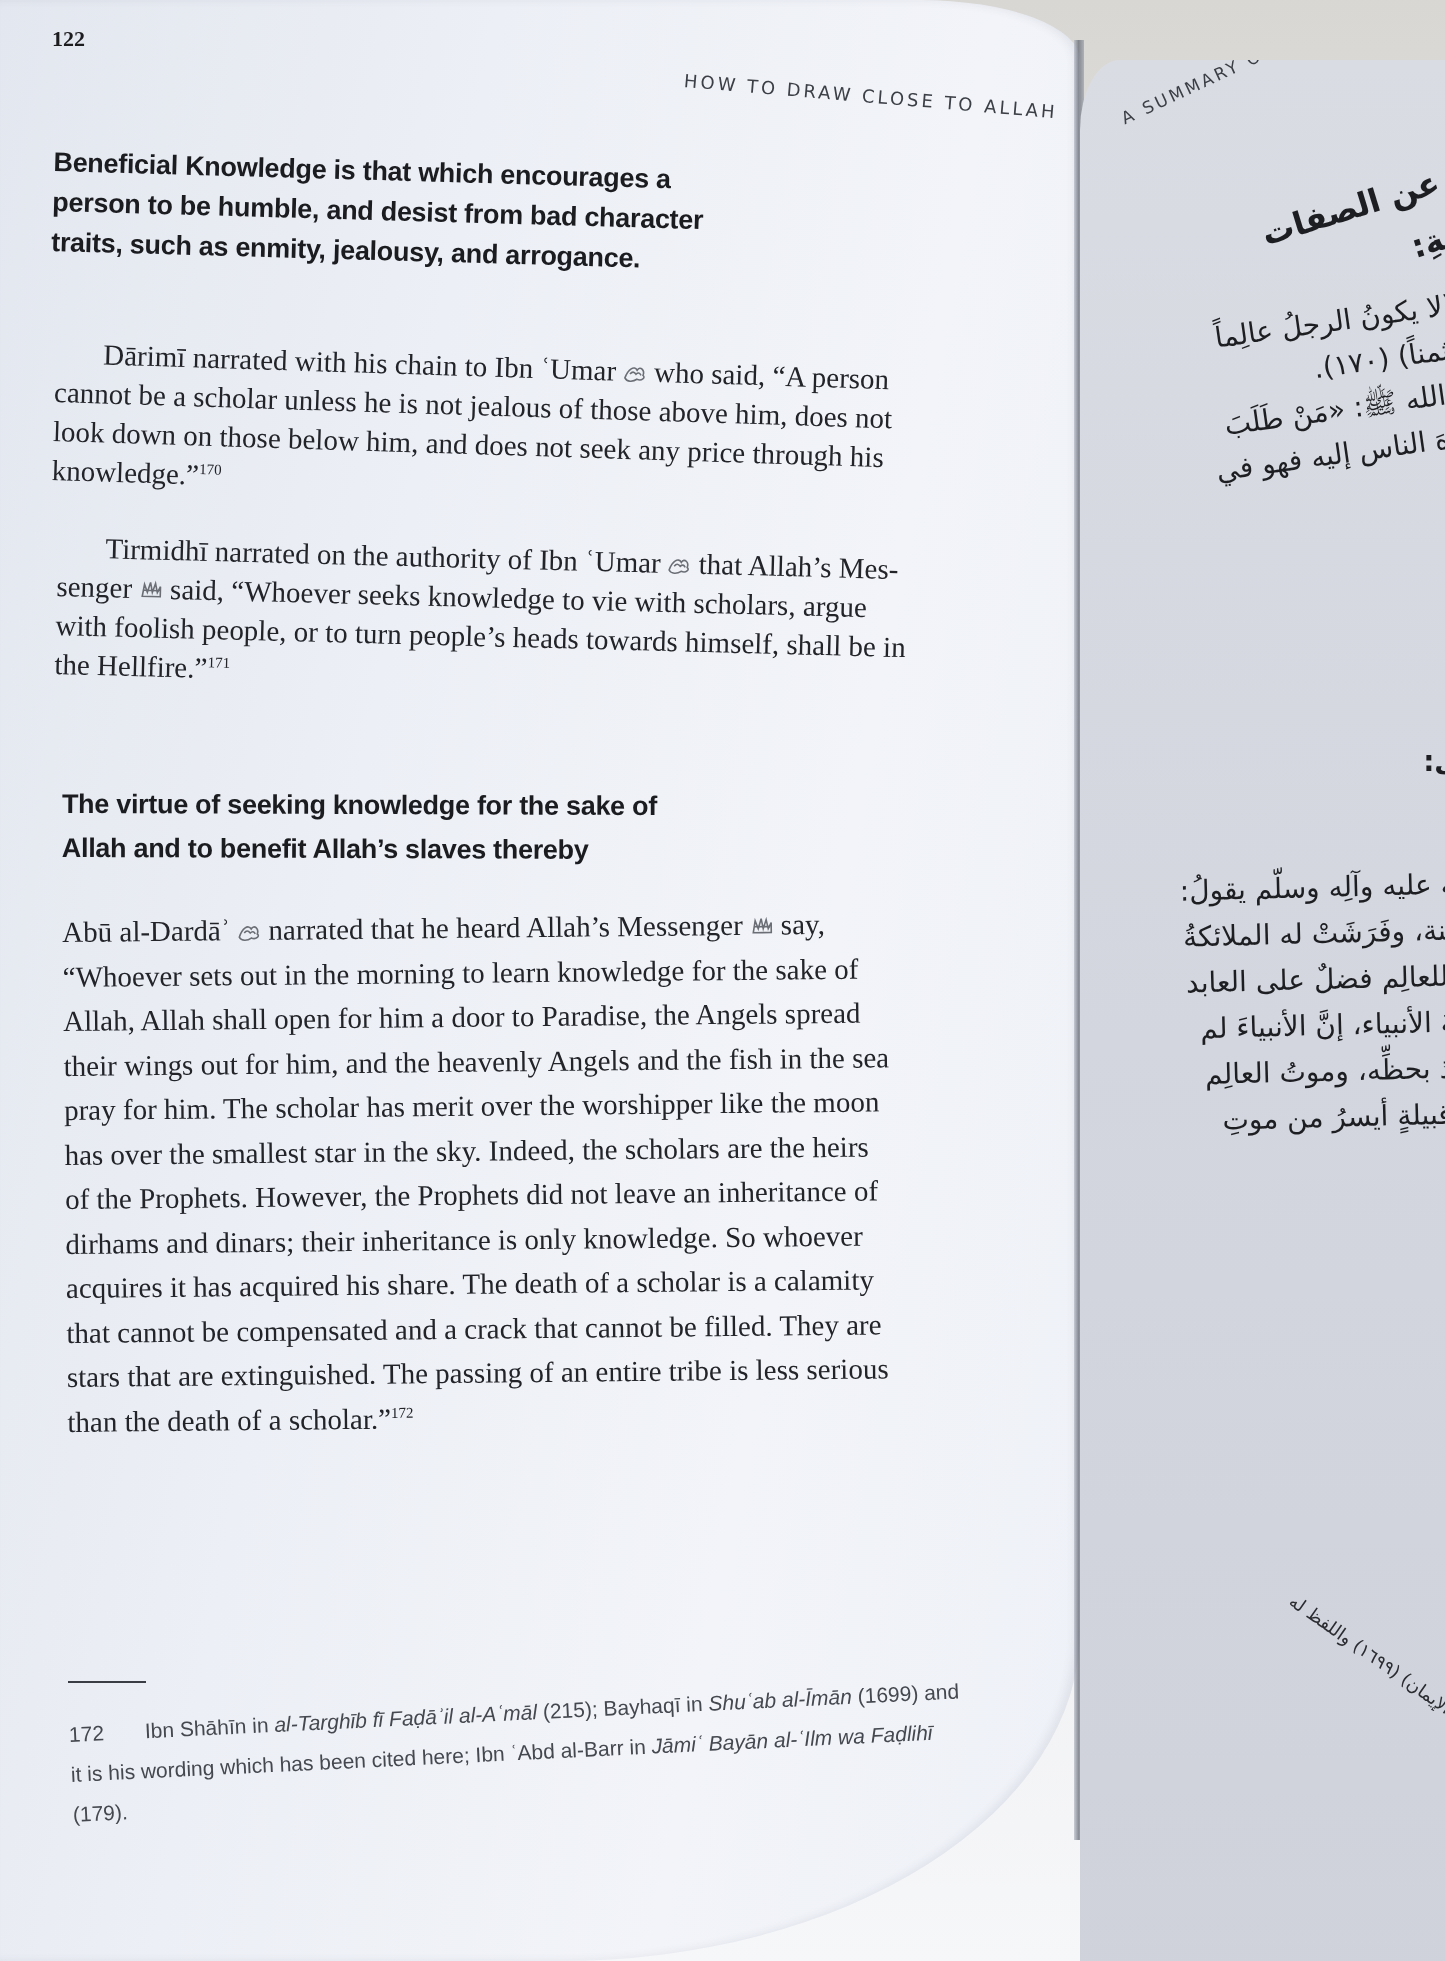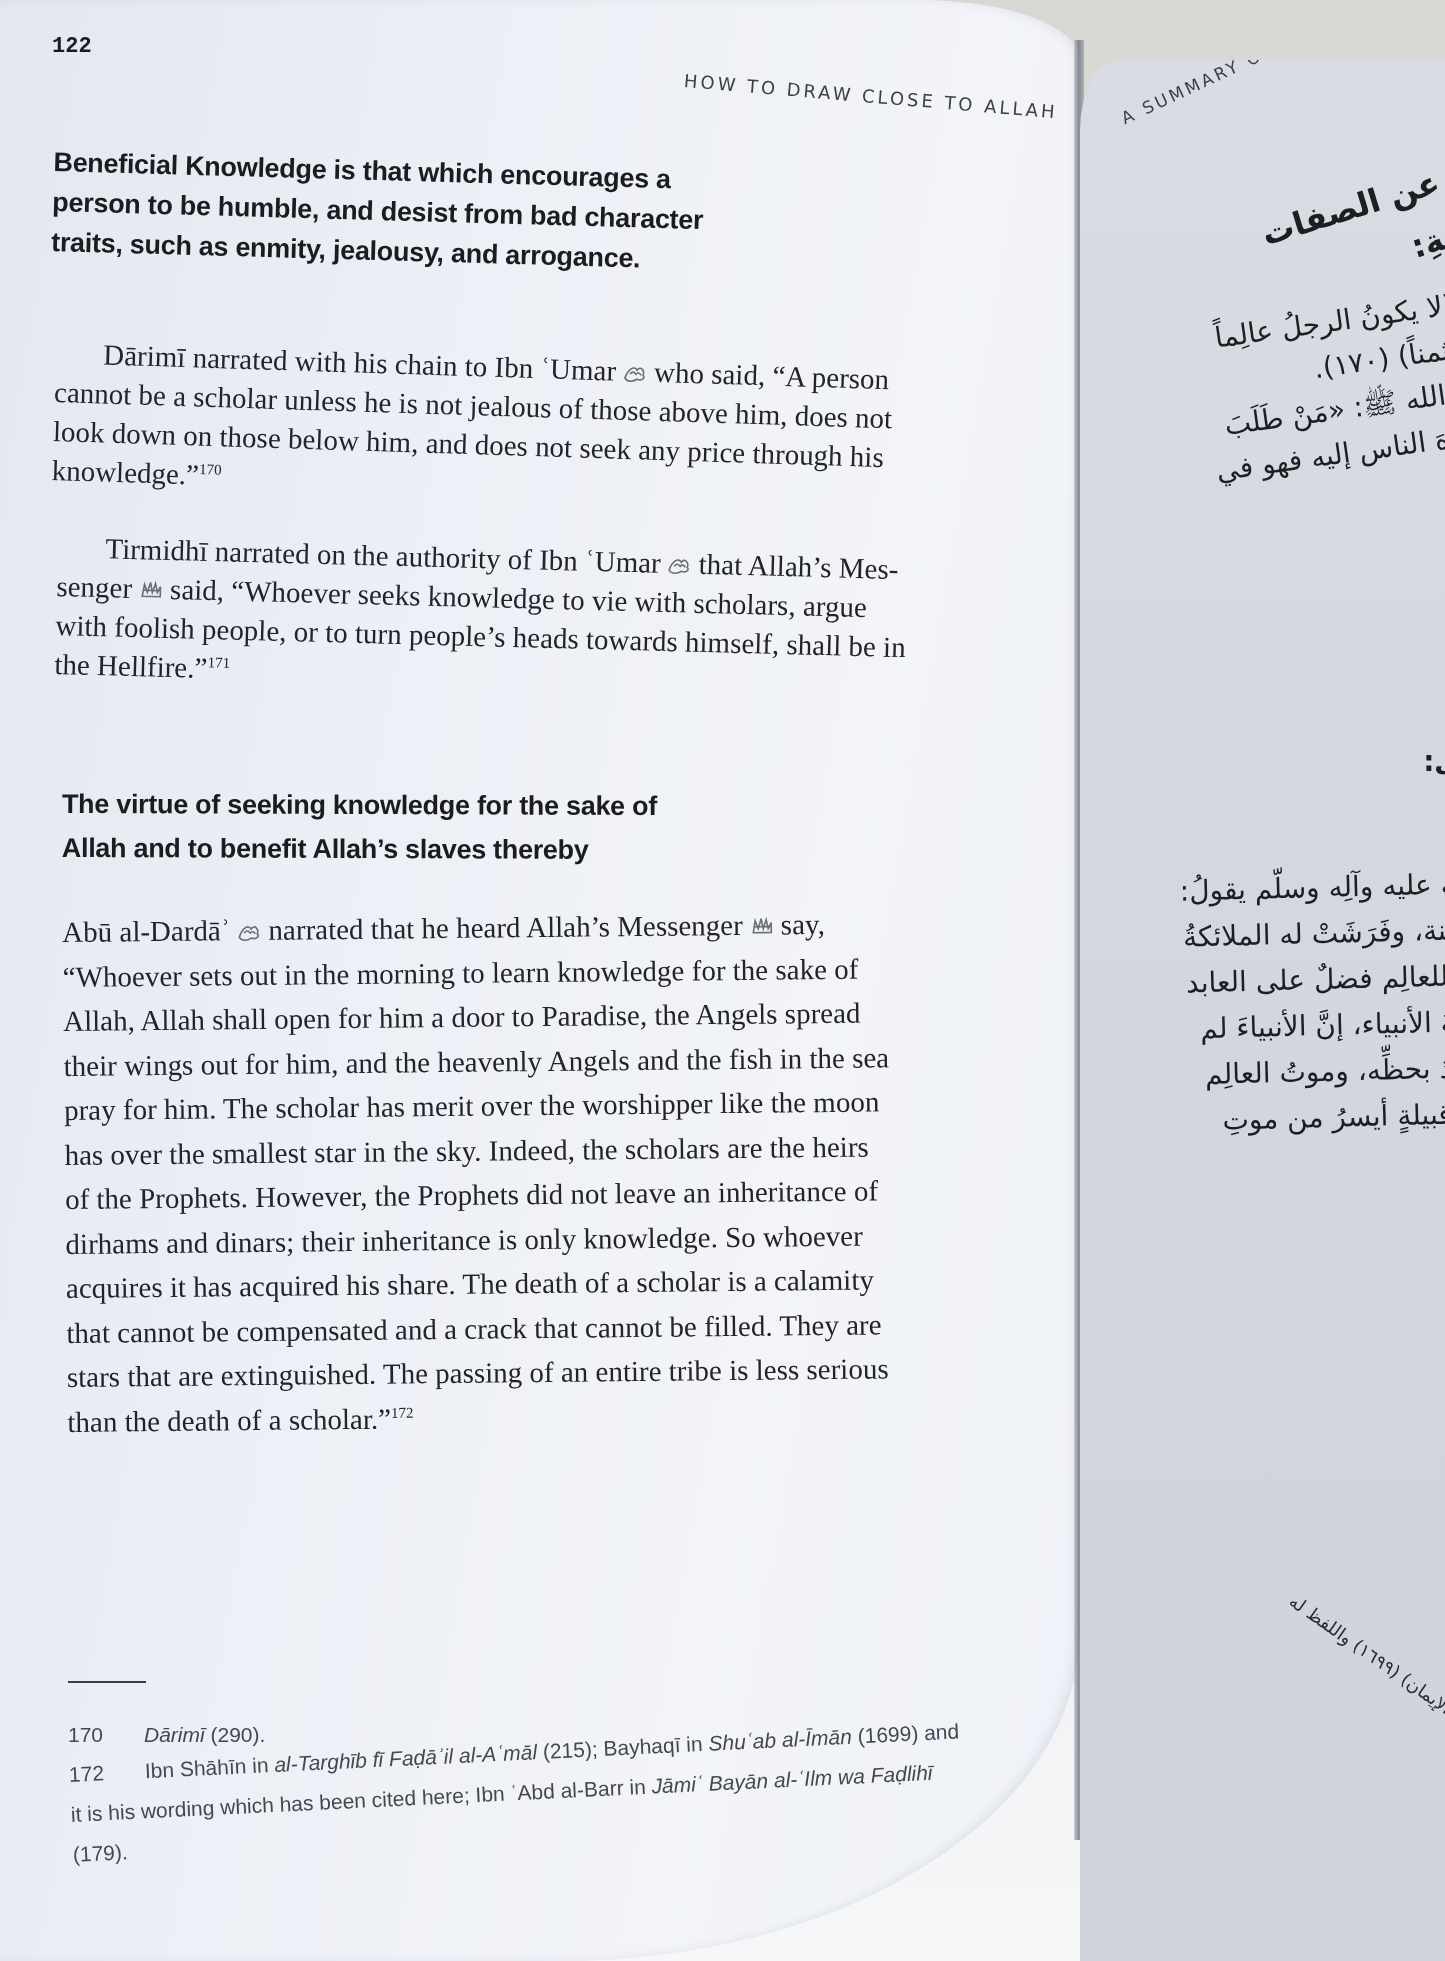--- a/index.html
+++ b/index.html
@@ -29,25 +29,24 @@
     height: 1961px;
     background: linear-gradient(100deg, #e3e7ef 0%, #eceff5 35%, #f2f4f9 70%, #eef1f7 100%);
     border-top-right-radius: 160px 60px;
     border-bottom-right-radius: 520px 330px;
     box-shadow: inset -6px 0 8px rgba(60,70,90,0.08);
     overflow: hidden;
   }
   .page-number {
     position: absolute;
     left: 52px; top: 26px;
-    font-family: Liberation Mono, monospace;
+    font-family: Liberation Serif, serif;
     font-weight: bold;
     font-size: 22px;
     color: #1c1c1f;
-    margin-top: 8px;
   }
   .running-head {
     position: absolute;
     left: 685px; top: 70px;
     font-family: "DejaVu Sans", sans-serif;
     font-size: 18px;
     letter-spacing: 3px;
     color: #3c3f46;
     transform: rotate(4.8deg);
     transform-origin: left top;
@@ -250,23 +249,20 @@
     <span class="ln">dirhams and dinars; their inheritance is only knowledge. So whoever</span>
     <span class="ln">acquires it has acquired his share. The death of a scholar is a calamity</span>
     <span class="ln">that cannot be compensated and a crack that cannot be filled. They are</span>
     <span class="ln">stars that are extinguished. The passing of an entire tribe is less serious</span>
     <span class="ln"><span>than the death of a scholar.”</span><span class="fn-ref">172</span></span>
   </div>
 
   <div class="fn-sep"></div>
 
   <div class="footnotes">
-    <span class="fn">
-      <span class="fn-num">170</span><em>Dārimī</em><span> (290).</span>
-    </span>
     <div class="fn-172">
       <span class="fn">
         <span class="fn-num">172</span><span>Ibn Shāhīn in </span><em>al-Targhīb fī Faḍāʾil al-Aʿmāl</em><span> (215); Bayhaqī in </span><em>Shuʿab al-Īmān</em><span> (1699) and</span>
       </span>
       <span class="fn-cont">
         <span>it is his wording which has been cited here; Ibn ʿAbd al-Barr in </span><em>Jāmiʿ Bayān al-ʿIlm wa Faḍlihī</em>
       </span>
       <span class="fn-cont">(179).</span>
     </div>
   </div>

